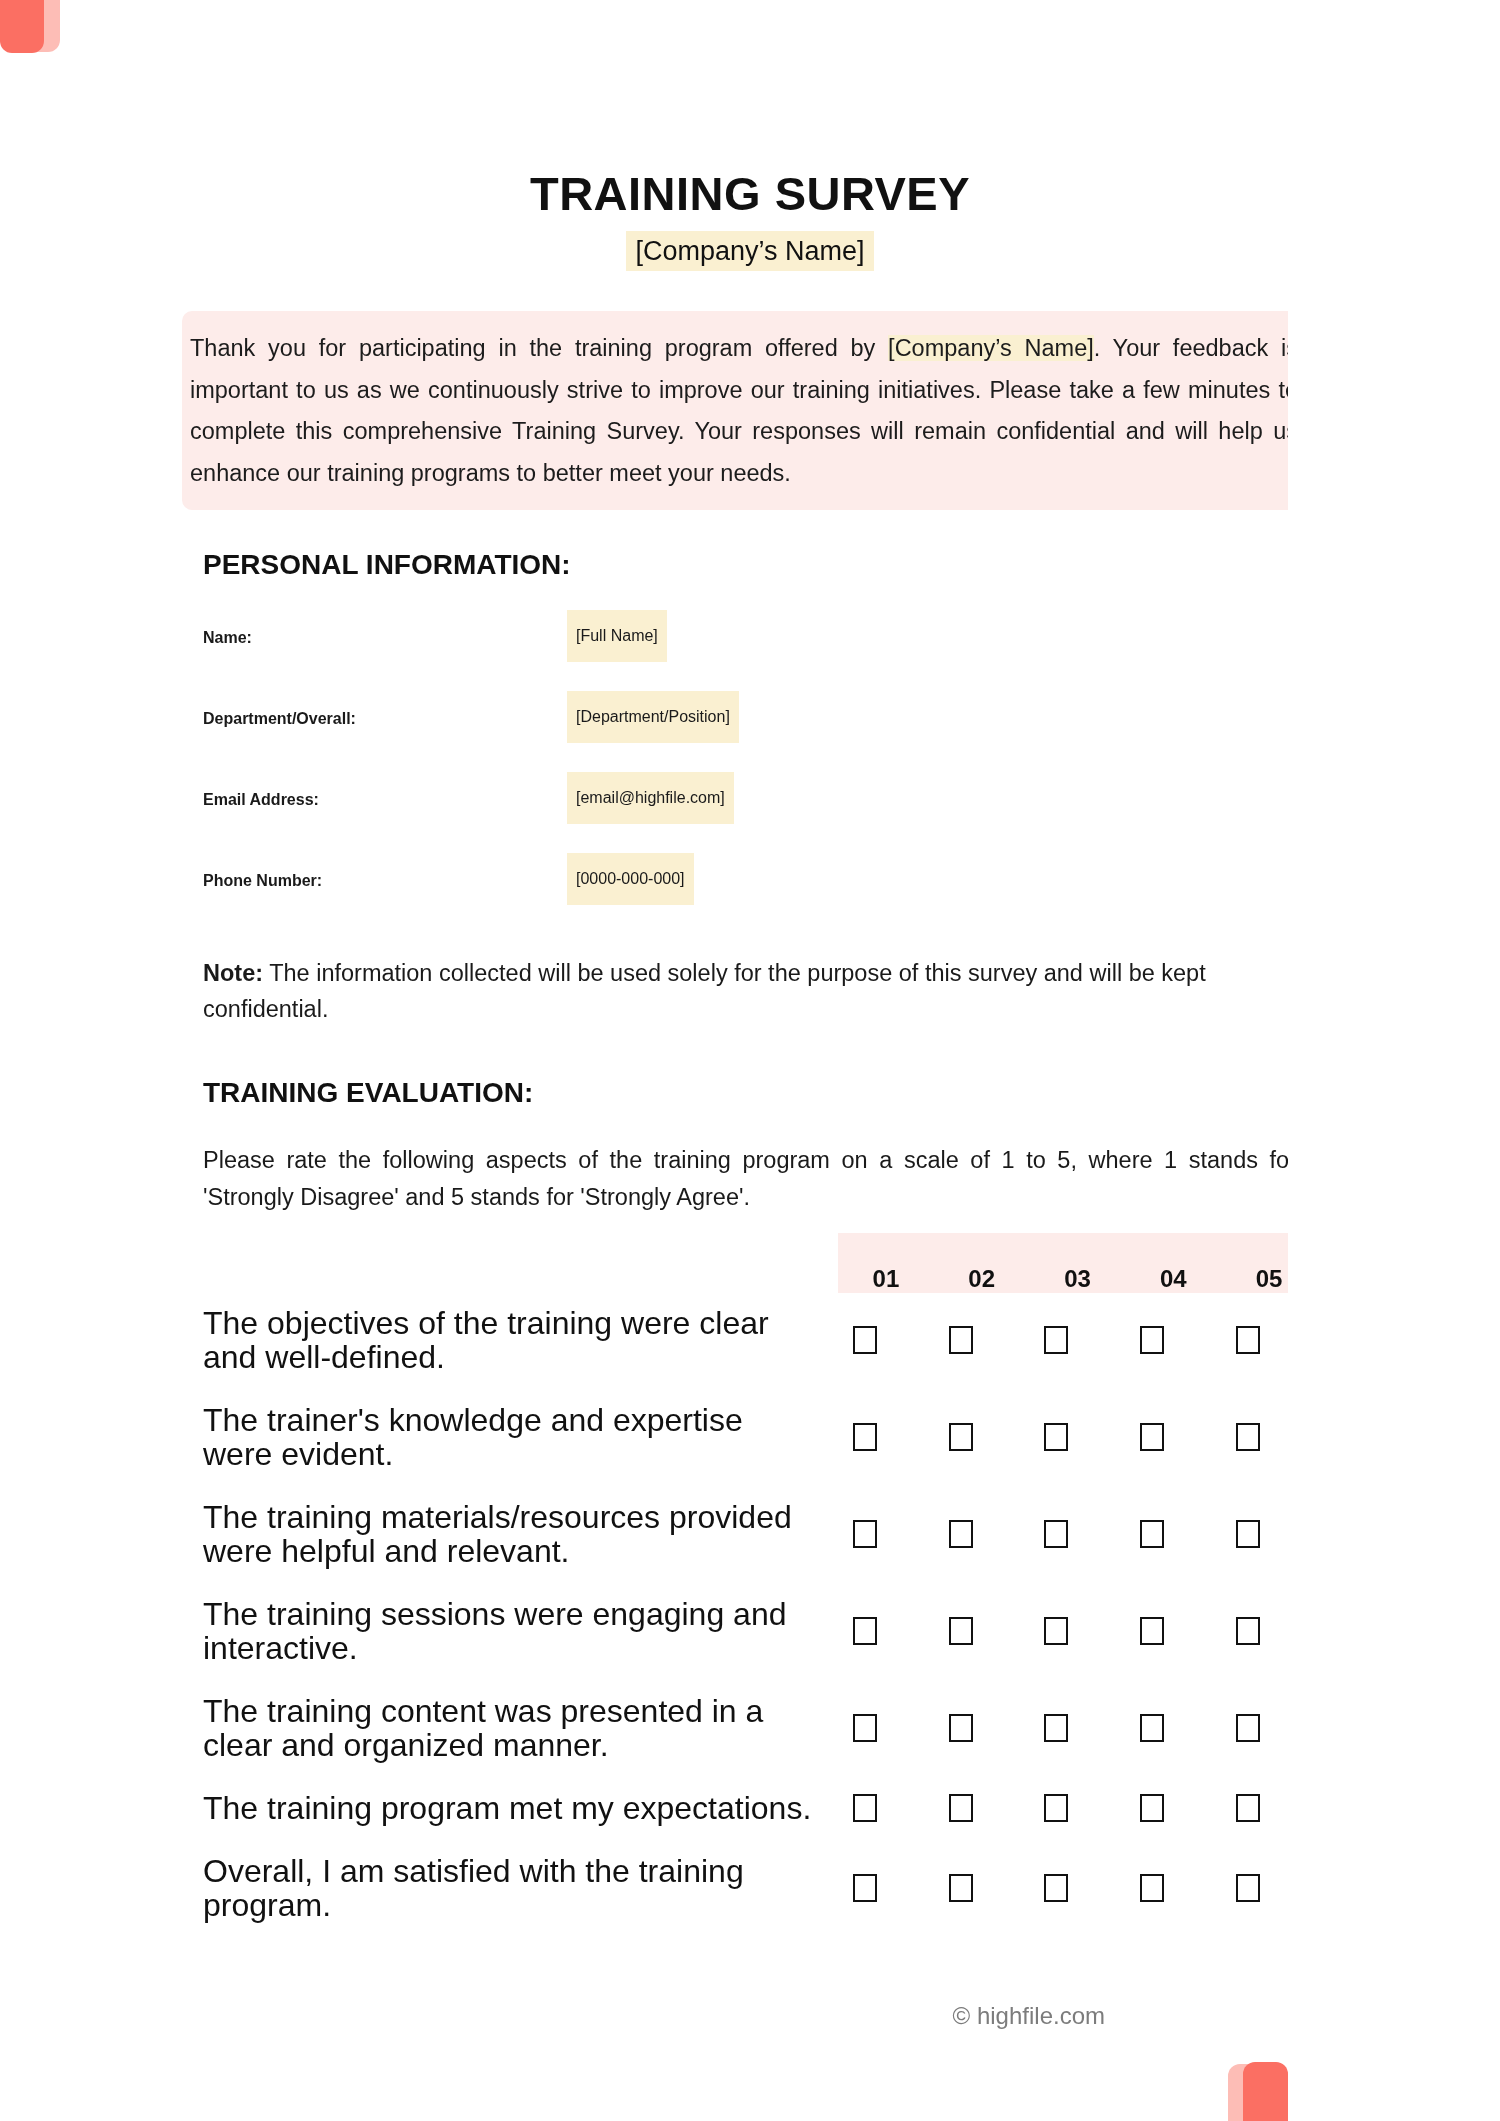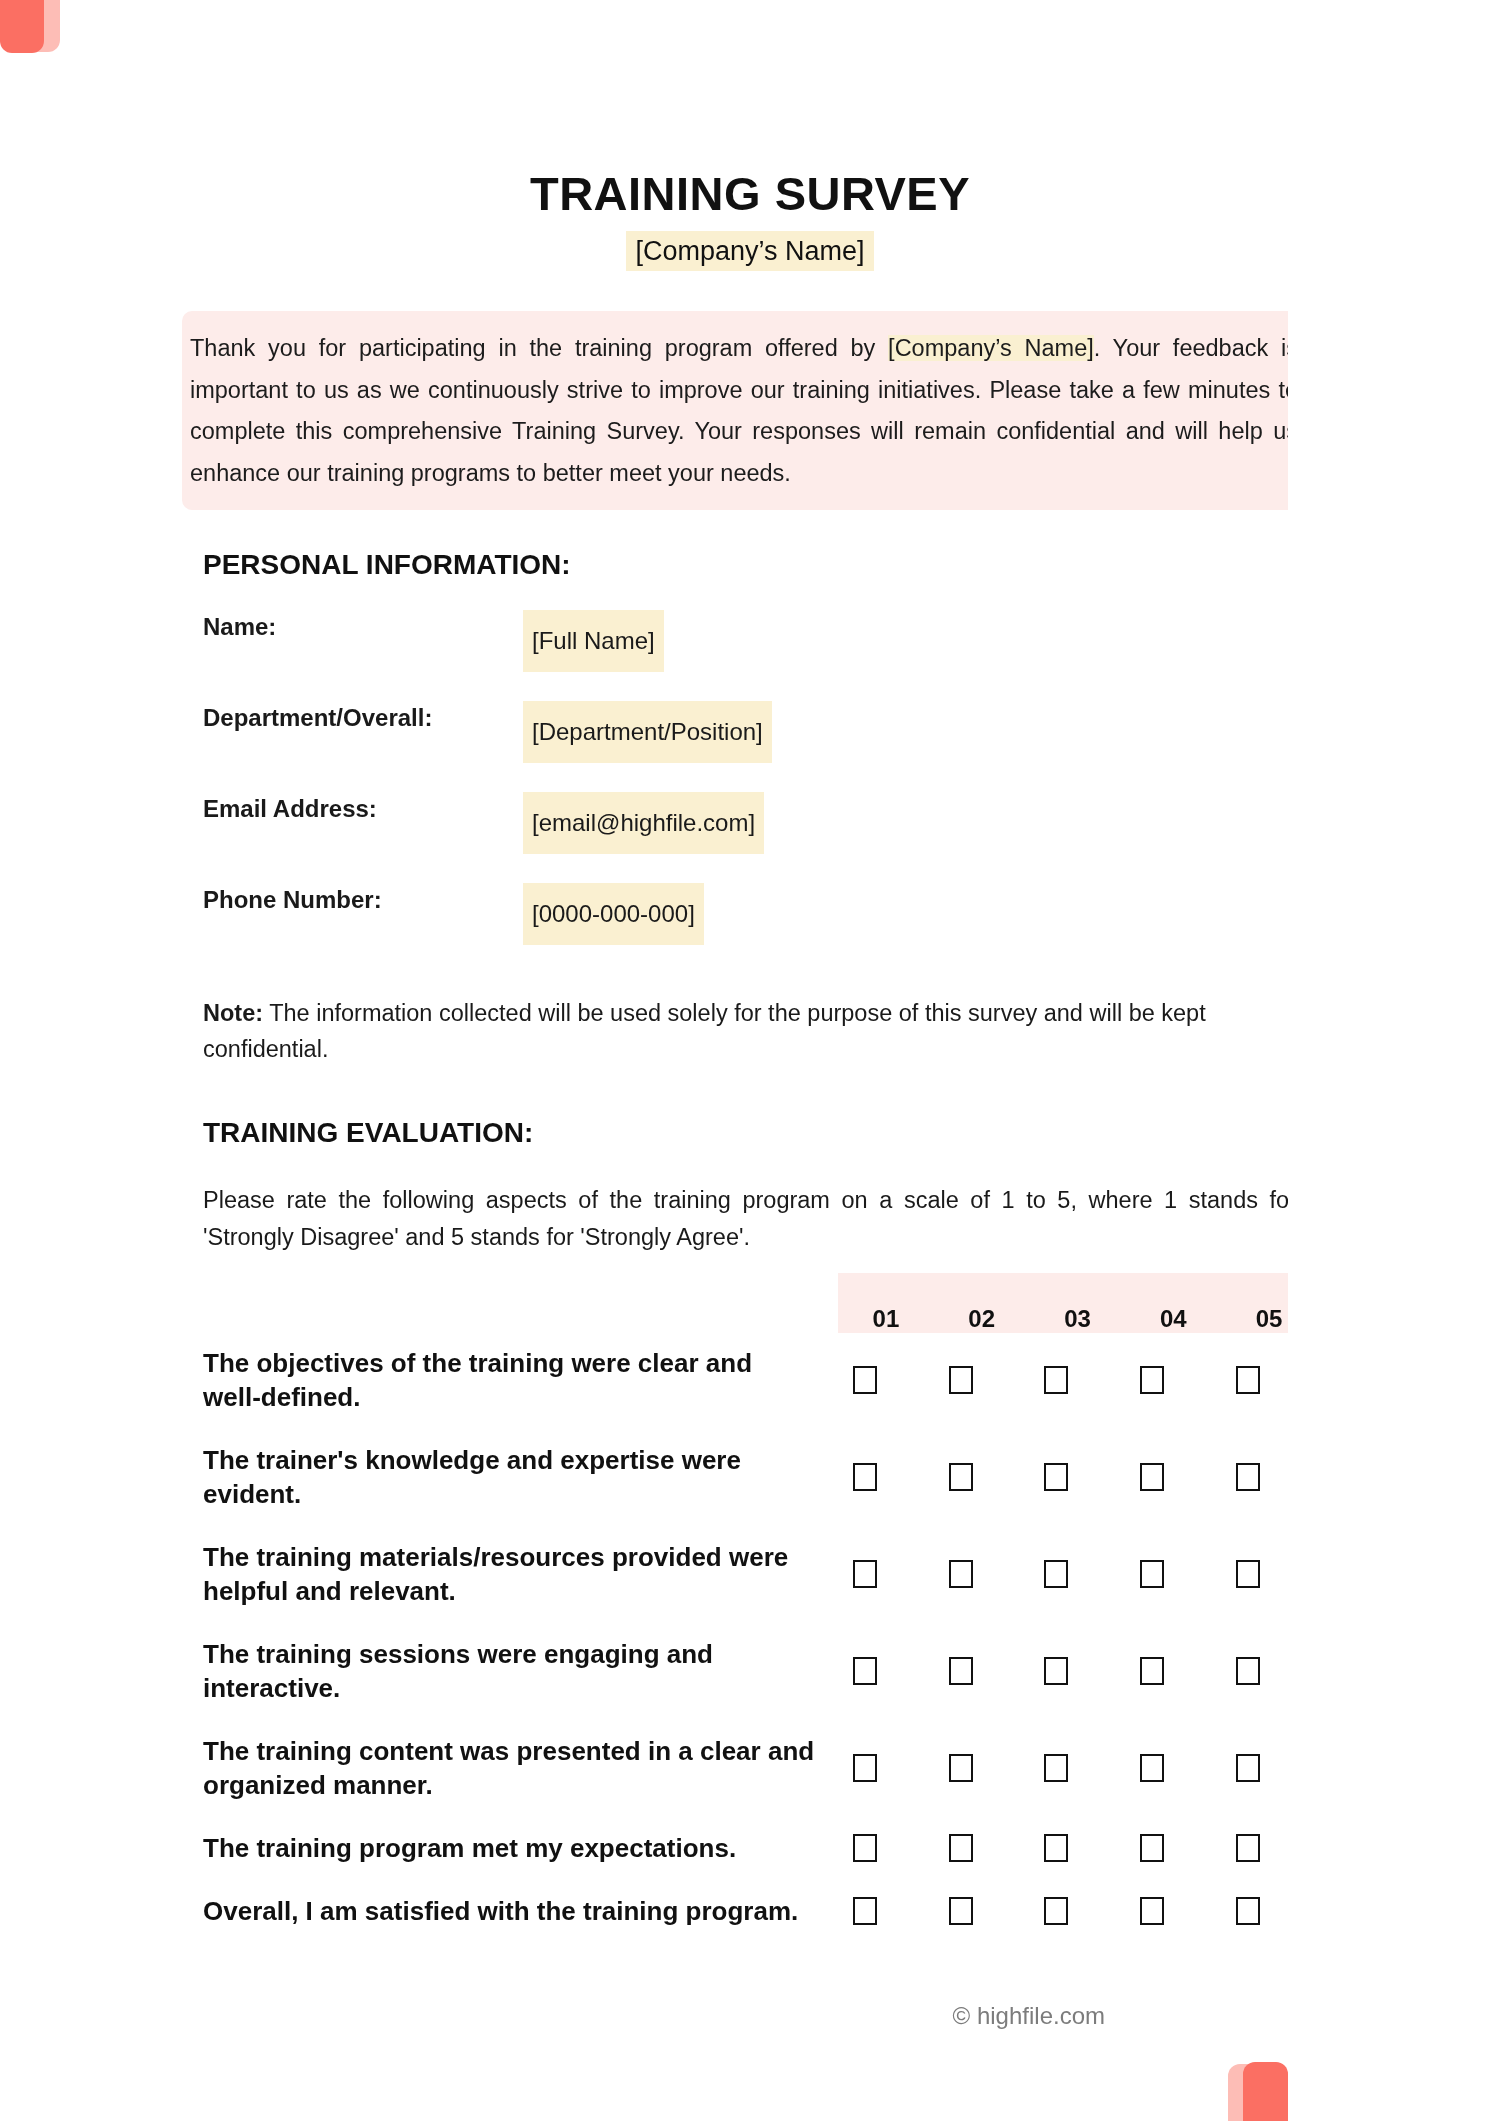--- a/index.html
+++ b/index.html
@@ -32,40 +32,40 @@
   .company-line{text-align:center;margin-top:15px;font-size:27px;color:#111111;}
   .hl{background:#FAF0D1;}
   .company-line .hl{padding:5px 9px;}
 
   .intro-box{margin-top:44px;background:#FDECEA;padding:17px 20px 16px 8px;border-radius:10px;}
   .intro-text{margin:0;font-size:23.5px;line-height:41.5px;text-align:justify;color:#1c1c1c;}
 
   h2.section{margin:39px 0 0 21px;font-size:28px;font-weight:700;color:#111111;}
   h2.section-eval{margin-top:50px;}
 
-  .field-row{margin:29px 0 0 21px;display:flex;align-items:flex-start;font-size:24px;}
+  .field-row{margin:29px 0 0 21px;display:flex;align-items:center;font-size:16px;gap:44px;}
   .field-label{width:320px;font-weight:700;padding-top:3px;}
   .field-value{padding:17px 9px;}
 
   .note{margin:50px 21px 0 21px;font-size:23.5px;line-height:36px;}
   .note .b{font-weight:700;}
 
   .instructions{margin:33px 21px 0 21px;font-size:23.5px;line-height:37px;text-align:justify;}
 
   .rating-table{margin-top:17px;}
   .rating-header{
     margin-left:656px;width:479px;height:60px;background:#FDECEA;
     display:flex;align-items:flex-end;margin-bottom:13px;
   }
   .scale-cell{flex:1;text-align:center;font-weight:700;font-size:24px;color:#111111;}
 
   .rating-row{display:flex;align-items:center;margin-bottom:29px;}
   .statement{
     width:635px;padding-left:21px;box-sizing:border-box;
-    font-weight:700;font-size:26px;line-height:34px;color:#111111;
+    font-weight:400;font-size:32px;line-height:34px;color:#111111;
   }
   .cells{display:flex;width:479px;}
   .cell{flex:1;display:flex;justify-content:center;}
   .checkbox{width:20px;height:24px;border:2.5px solid #111111;background:#ffffff;display:inline-block;}
 
   .footer{position:absolute;top:2002px;right:183px;font-size:24px;color:#7C7C7C;}
 </style>
 </head>
 <body>
 

